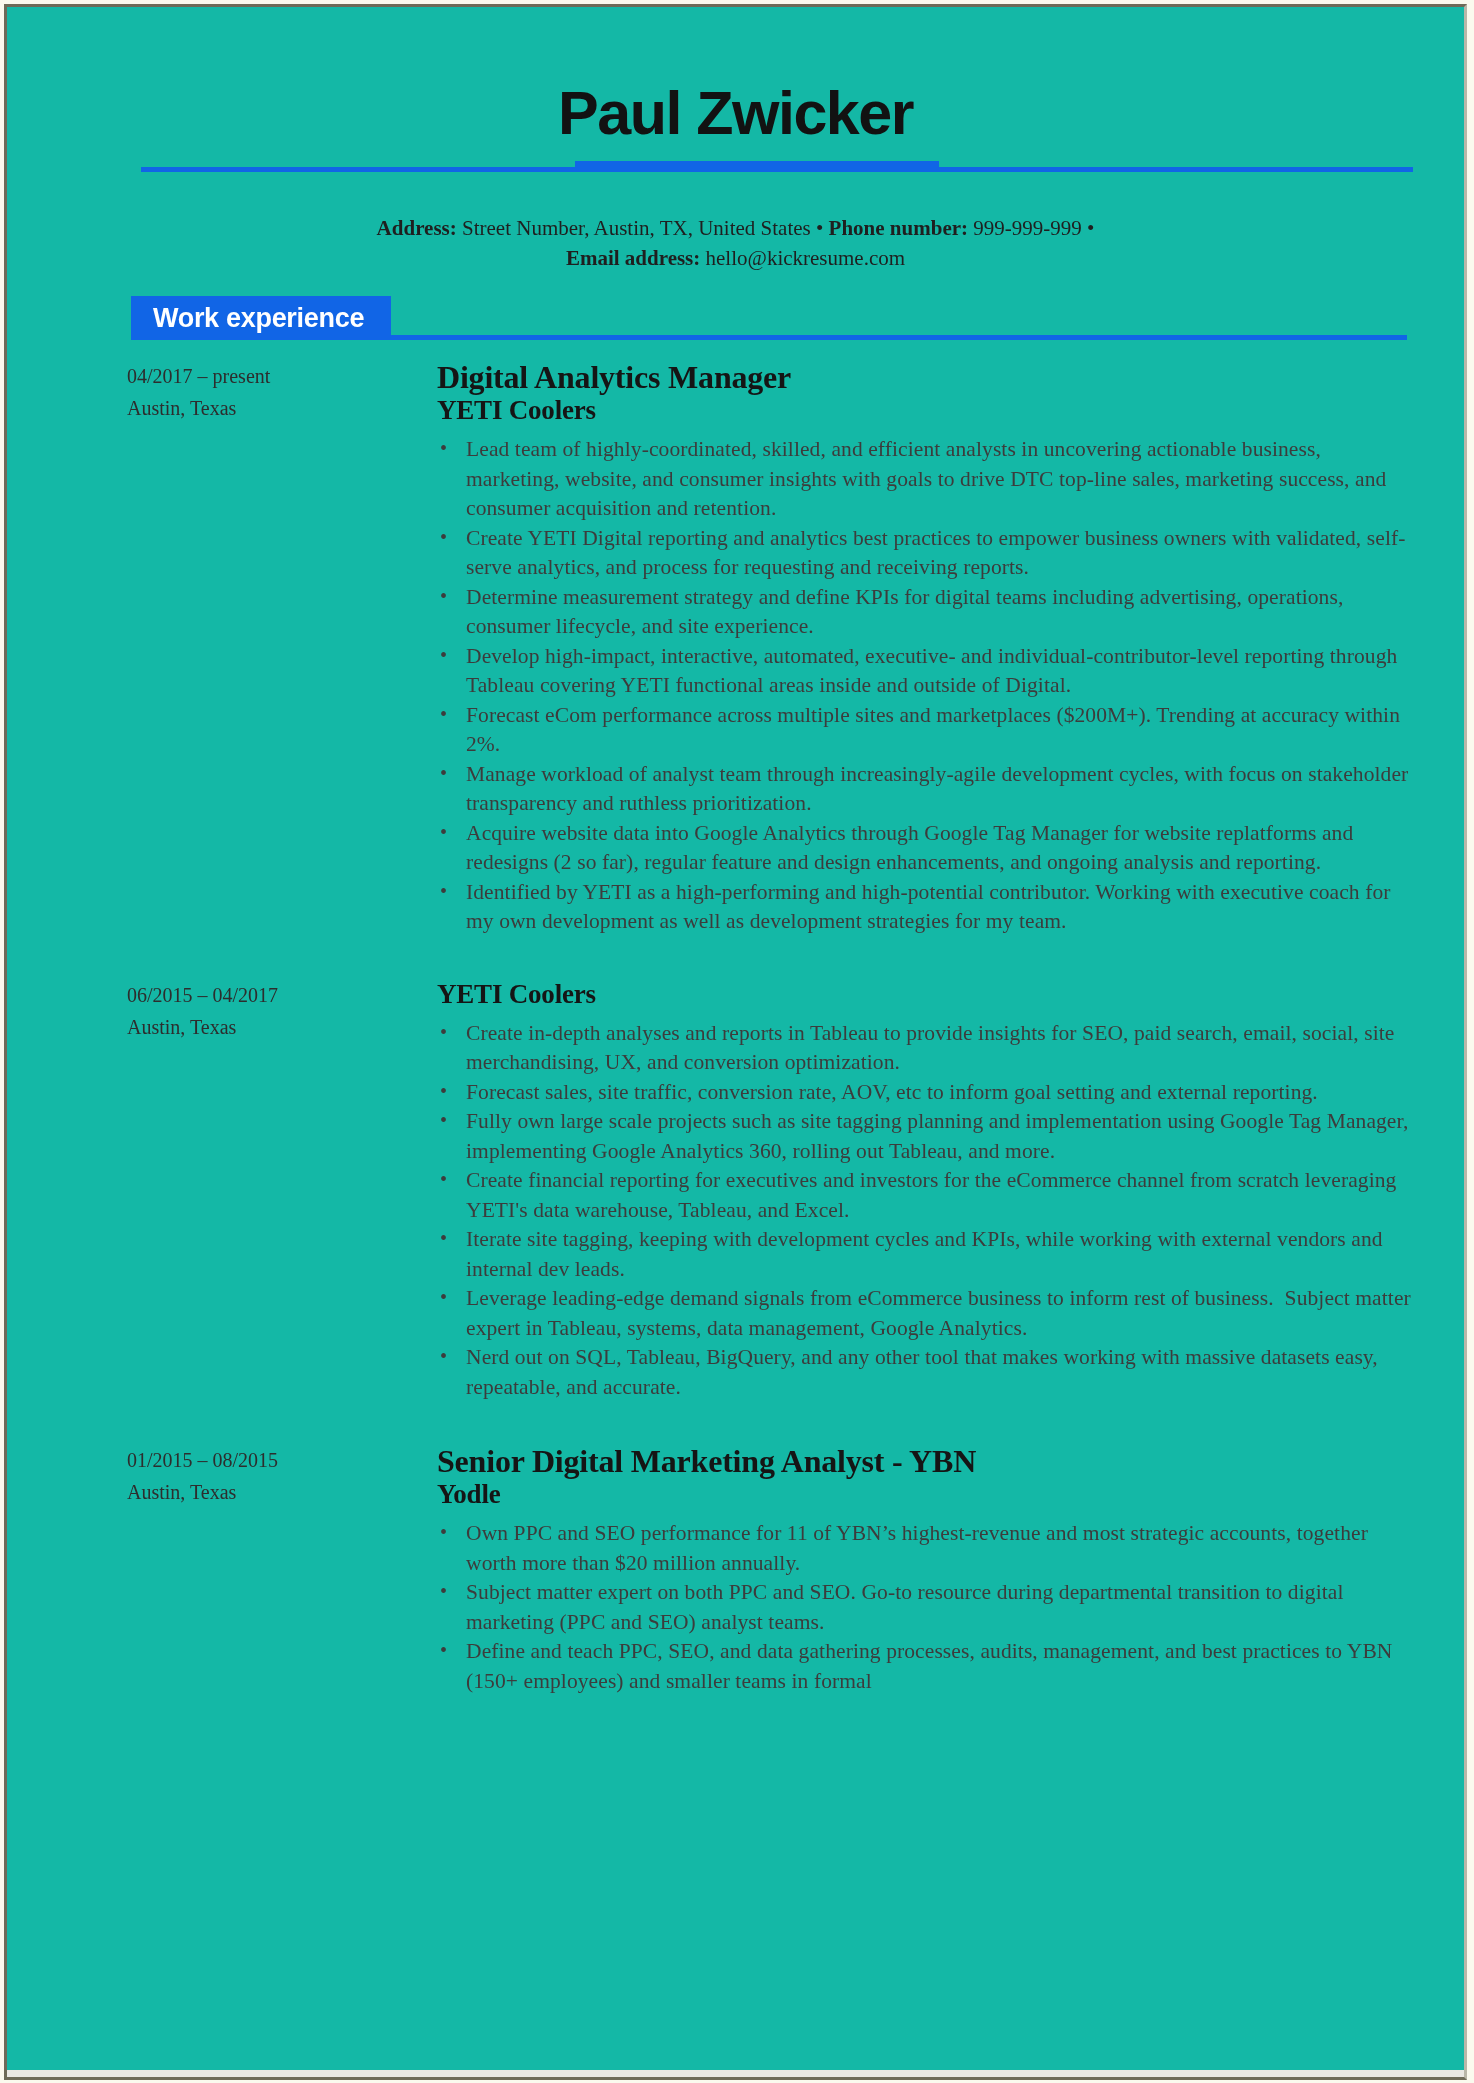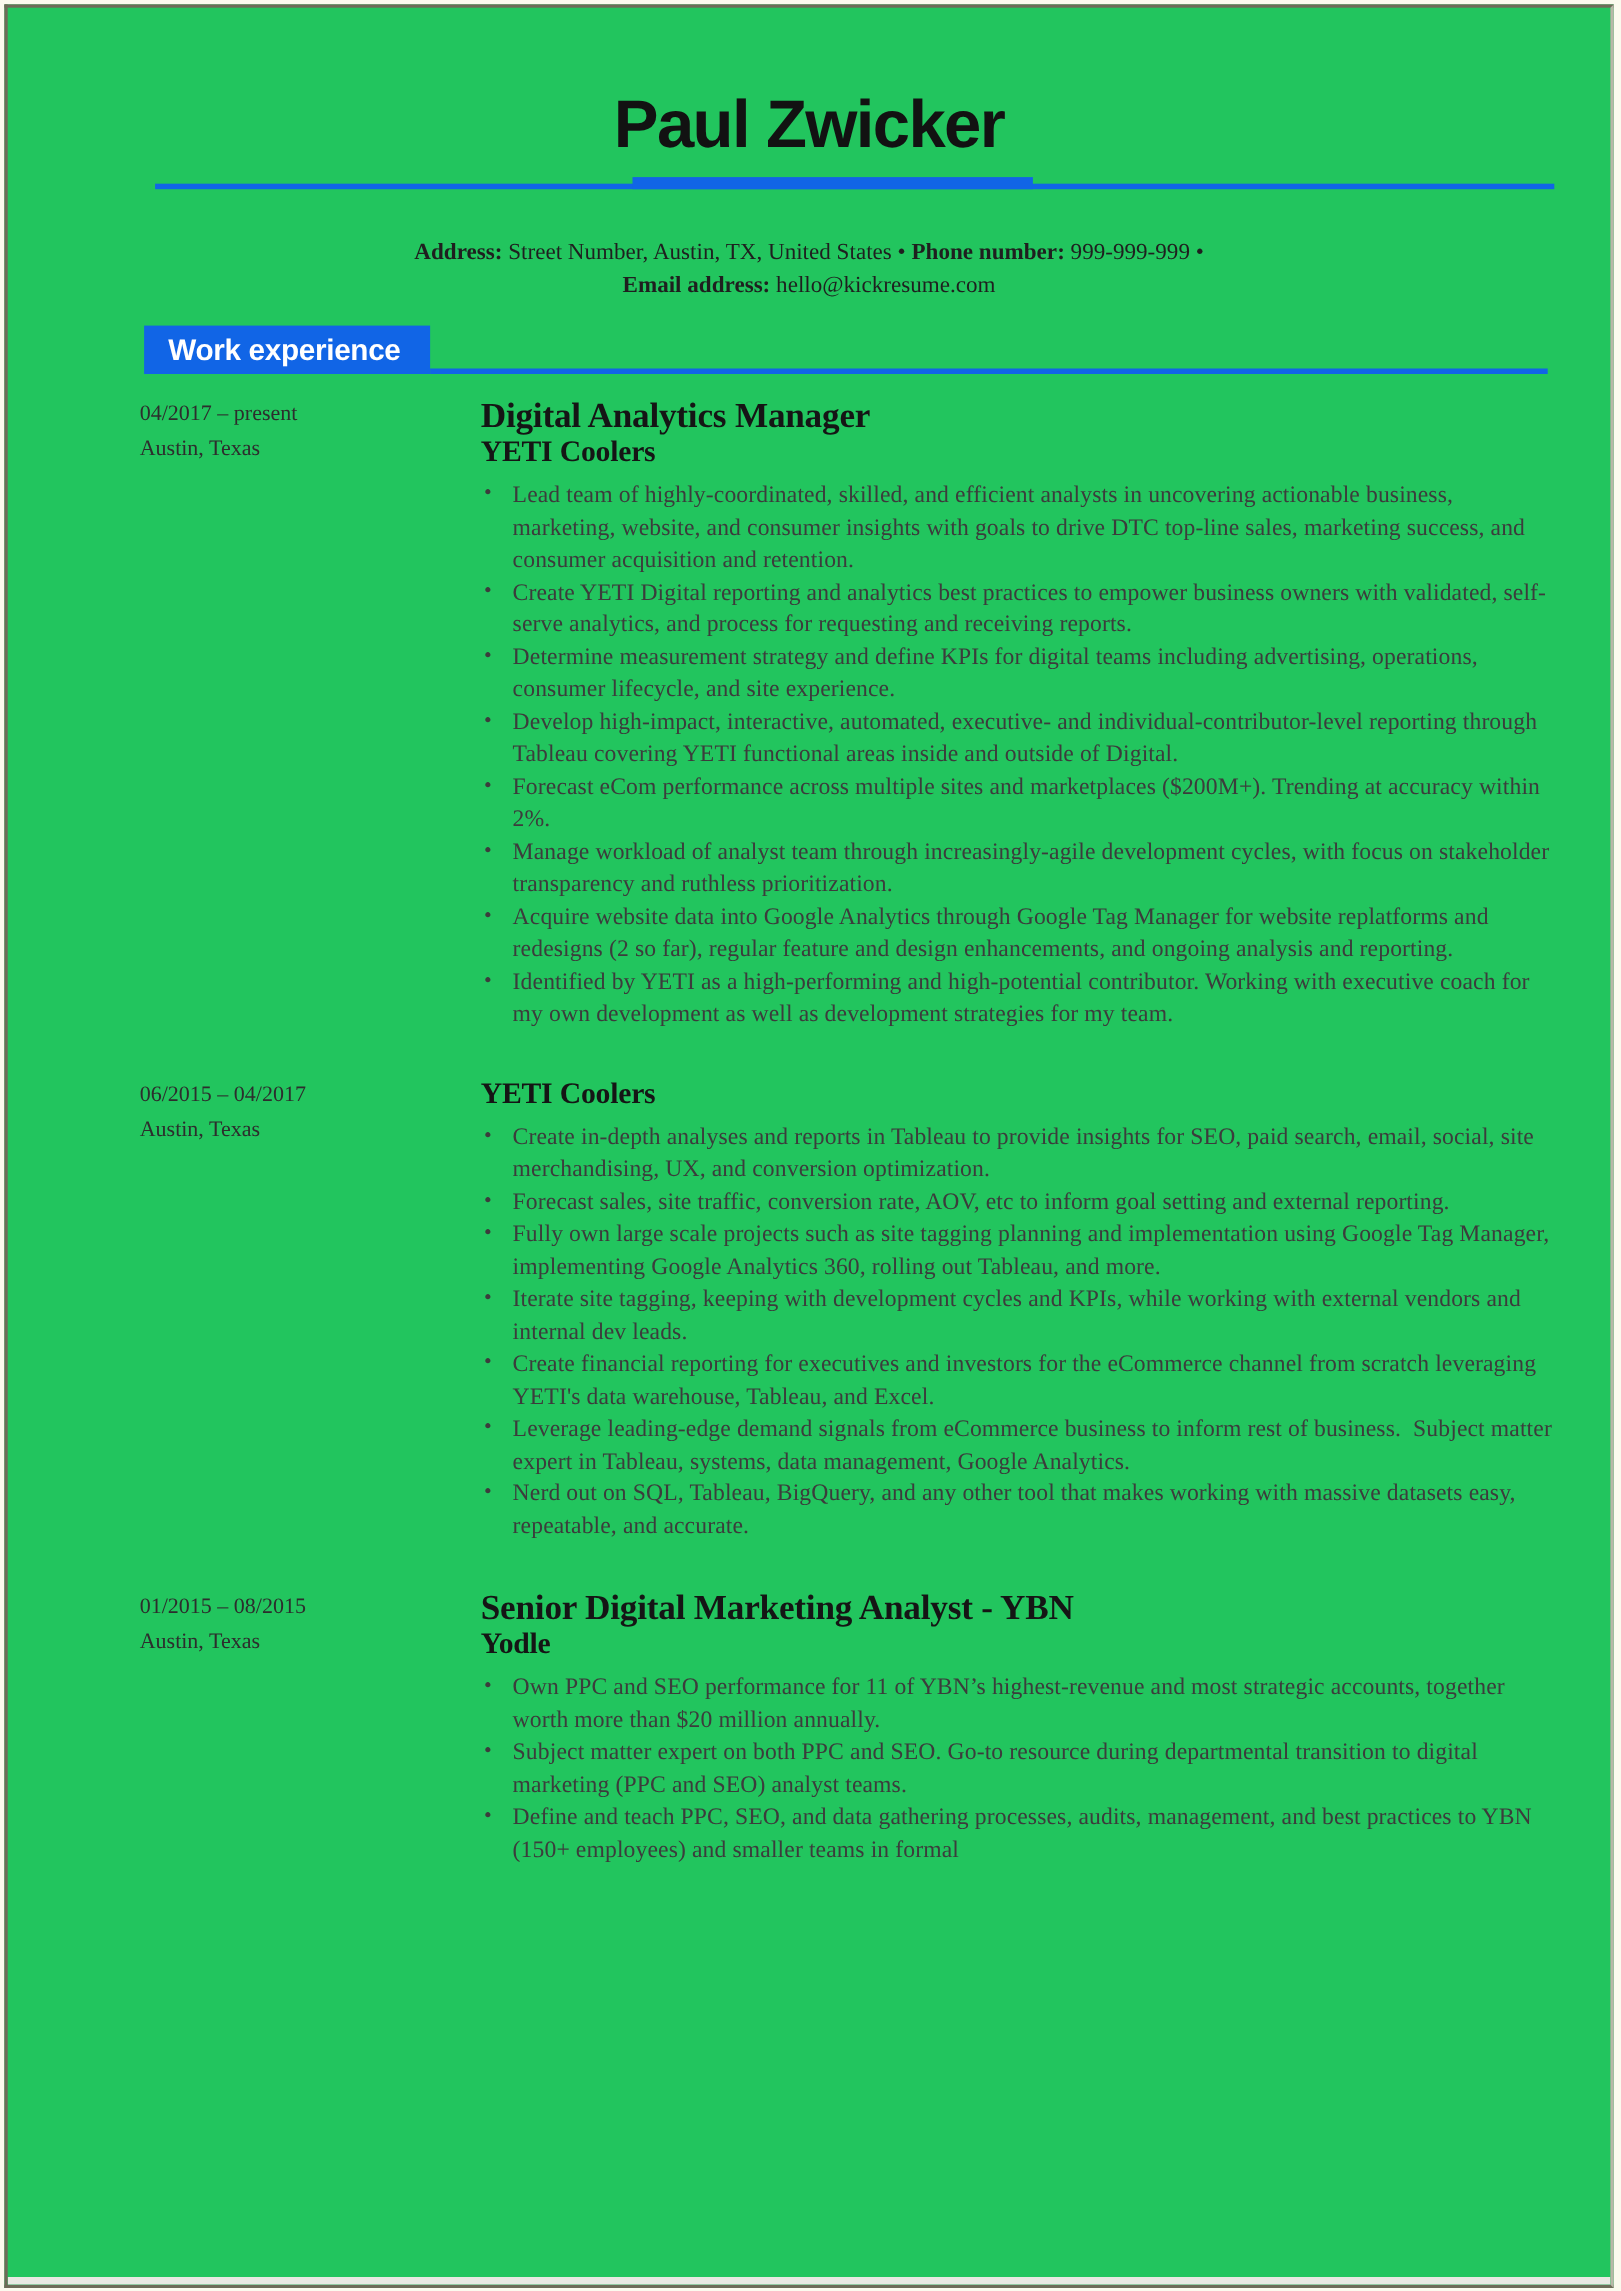--- a/index.html
+++ b/index.html
@@ -6,21 +6,21 @@
   body{
     width:1474px;height:2083px;position:relative;
     background:#fbfaee;
     font-family:"Liberation Serif", serif;
     -webkit-font-smoothing:antialiased;
   }
   .page-frame{
     position:absolute;left:4px;top:4px;right:7px;bottom:3px;
     border:3px solid #6e6b58;
     border-right-color:#b9b7a8;
-    background:#22c55e;
+    background:#14b8a6;
     overflow:hidden;
   }
   .footer-strip{
     position:absolute;left:0;right:0;bottom:0;height:7px;
     background:#e9e8e2;
   }
 
   
   .name{
     margin:0;padding-top:74px;
@@ -119,22 +119,22 @@
       <div class="job-meta">
         <div class="job-dates">06/2015 – 04/2017</div>
         <div class="job-location">Austin, Texas</div>
       </div>
       <div class="job-main">
         <h3 class="job-company">YETI Coolers</h3>
         <ul class="bullets">
           <li><span>Create in-depth analyses and reports in Tableau to provide insights for SEO, paid search, email, social, site merchandising, UX, and conversion optimization.</span></li>
           <li><span>Forecast sales, site traffic, conversion rate, AOV, etc to inform goal setting and external reporting.</span></li>
           <li><span>Fully own large scale projects such as site tagging planning and implementation using Google Tag Manager, implementing Google Analytics 360, rolling out Tableau, and more.</span></li>
+          <li><span>Create financial reporting for executives and investors for the eCommerce channel from scratch leveraging YETI's data warehouse, Tableau, and Excel.</span></li>
           <li><span>Iterate site tagging, keeping with development cycles and KPIs, while working with external vendors and internal dev leads.</span></li>
-          <li><span>Create financial reporting for executives and investors for the eCommerce channel from scratch leveraging YETI's data warehouse, Tableau, and Excel.</span></li>
           <li><span>Leverage leading-edge demand signals from eCommerce business to inform rest of business.  Subject matter expert in Tableau, systems, data management, Google Analytics.</span></li>
           <li><span>Nerd out on SQL, Tableau, BigQuery, and any other tool that makes working with massive datasets easy, repeatable, and accurate.</span></li>
         </ul>
       </div>
     </div>
 
     <div class="job">
       <div class="job-meta">
         <div class="job-dates">01/2015 – 08/2015</div>
         <div class="job-location">Austin, Texas</div>

